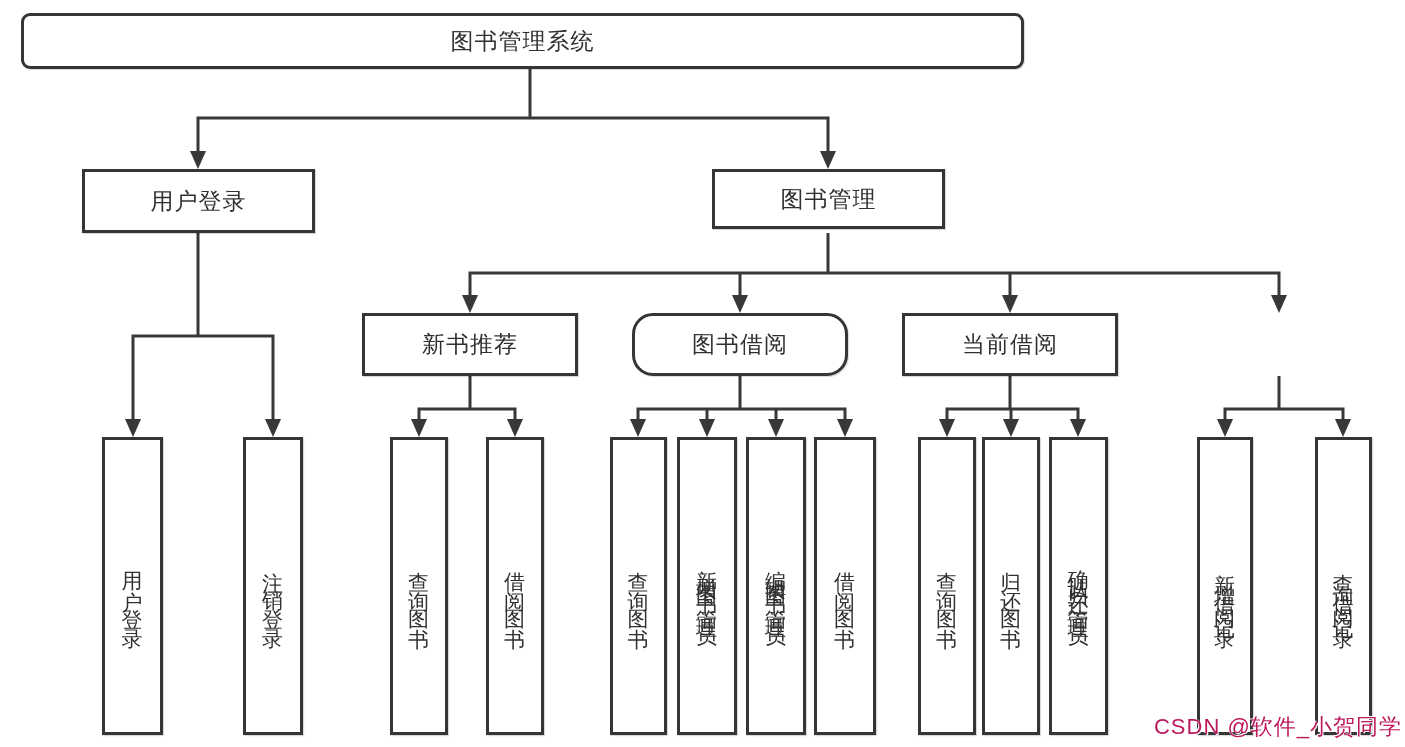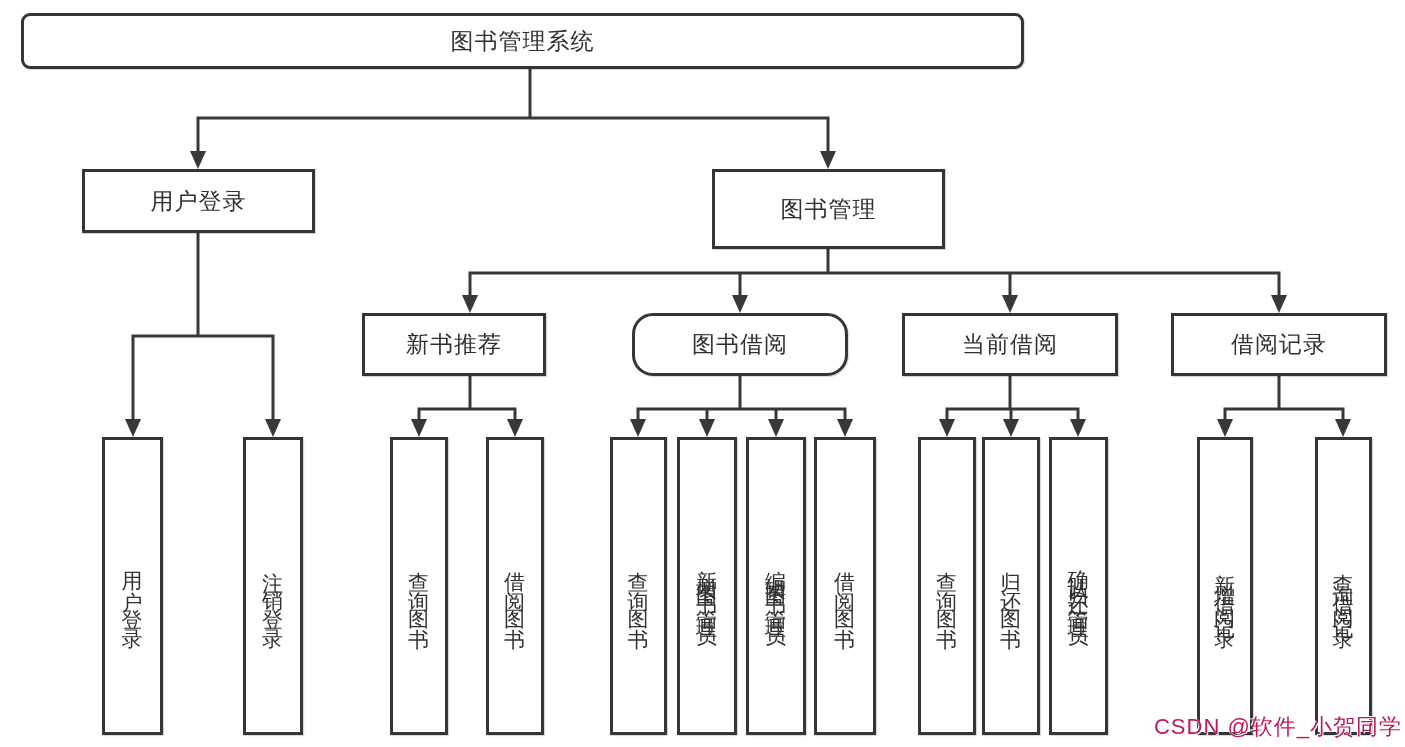--- a/index.html
+++ b/index.html
@@ -117,35 +117,32 @@
     </g>
   </svg>
 
   <div class="hbox" style="left:21px; top:13px; width:1003px; height:56px;border-radius:9px;">
     <span>图书管理系统</span>
   </div>
 
   <div class="hbox" style="left:82px; top:169px; width:233px; height:64px;">
     <span>用户登录</span>
   </div>
-  <div class="hbox" style="left:712px; top:169px; width:233px; height:80px;">
+  <div class="hbox" style="left:712px; top:169px; width:233px; height:60px;">
     <span>图书管理</span>
   </div>
 
-  <div class="hbox" style="left:362px; top:313px; width:184px; height:63px;">
+  <div class="hbox" style="left:362px; top:313px; width:216px; height:63px;">
     <span>新书推荐</span>
   </div>
   <div class="hbox" style="left:632px; top:313px; width:216px; height:63px;border-radius:21px;">
     <span>图书借阅</span>
   </div>
   <div class="hbox" style="left:902px; top:313px; width:216px; height:63px;">
     <span>当前借阅</span>
-  </div>
-  <div class="hbox" style="left:1171px; top:313px; width:216px; height:63px;">
-    <span>借阅记录</span>
   </div>
 
   <div class="vbox" style="left:102px; width:61px;">
     <span class="vtext sp-wide">用户登录</span>
   </div>
   <div class="vbox" style="left:243px; width:60px;">
     <span class="vtext sp-wide">注销登录</span>
   </div>
 
   <div class="vbox" style="left:390px; width:58px;">

